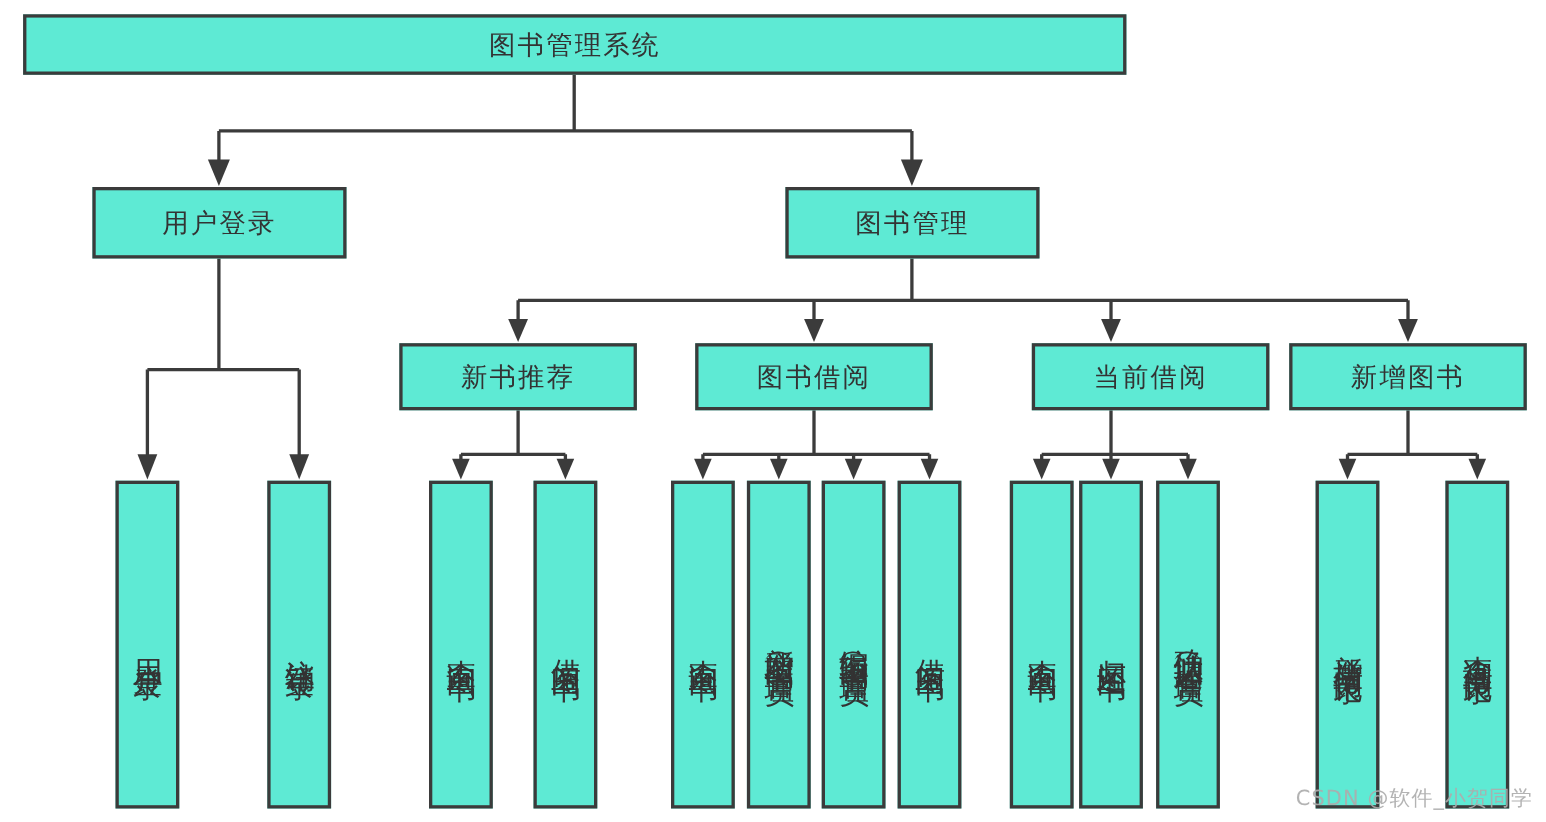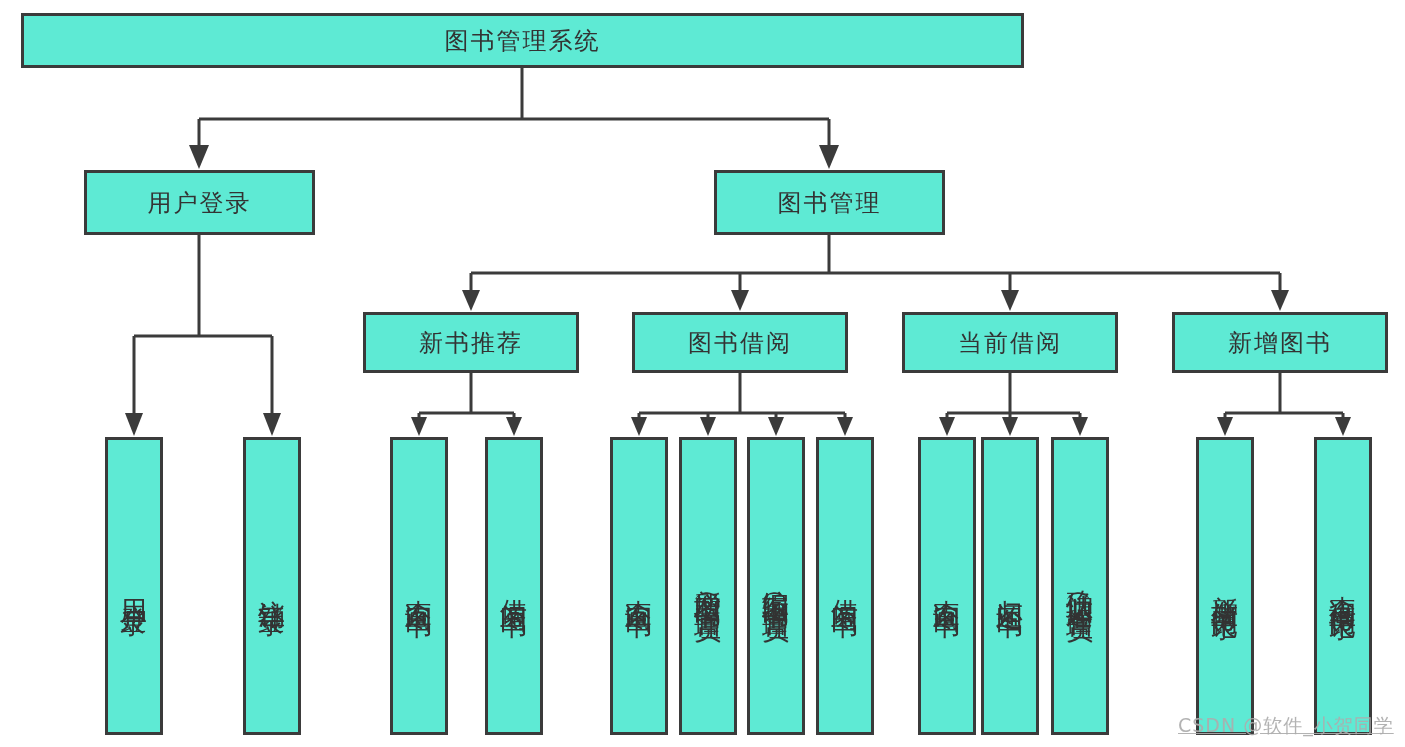--- a/index.html
+++ b/index.html
@@ -39,21 +39,20 @@
   }
   .watermark {
     position: absolute;
     left: 1178px;
     top: 713px;
     z-index: 3;
     font-size: 19px;
     letter-spacing: 1px;
     color: rgba(172,172,172,0.92);
     white-space: nowrap;
-    text-decoration: underline;
   }
 </style>
 </head>
 <body>
 
 <div class="canvas">
 
   <svg class="edges" width="1405" height="747" viewBox="0 0 1405 747">
 
     <g>
@@ -104,21 +103,21 @@
     </g>
   </svg>
 
   <div class="node h-node root-node">图书管理系统</div>
 
   <div class="node h-node l2-node" style="left:84px;">用户登录</div>
   <div class="node h-node l2-node" style="left:714px;text-align:center;">图书管理</div>
 
   <div class="node h-node l3-node" style="left:363px;">新书推荐</div>
   <div class="node h-node l3-node" style="left:632px;">图书借阅</div>
-  <div class="node h-node l3-node" style="left:902px;">当前借阅</div>
+  <div class="node h-node l3-node" style="left:938px;">当前借阅</div>
   <div class="node h-node l3-node" style="left:1172px;">新增图书</div>
 
   <div class="node leaf" style="left:105px;">用户登录</div>
   <div class="node leaf" style="left:243px;">注销登录</div>
 
   <div class="node leaf" style="left:390px;">查询图书</div>
   <div class="node leaf" style="left:485px;">借阅图书</div>
 
   <div class="node leaf" style="left:610px;">查询图书</div>
   <div class="node leaf" style="left:679px;">新增图书（管理员）</div>

